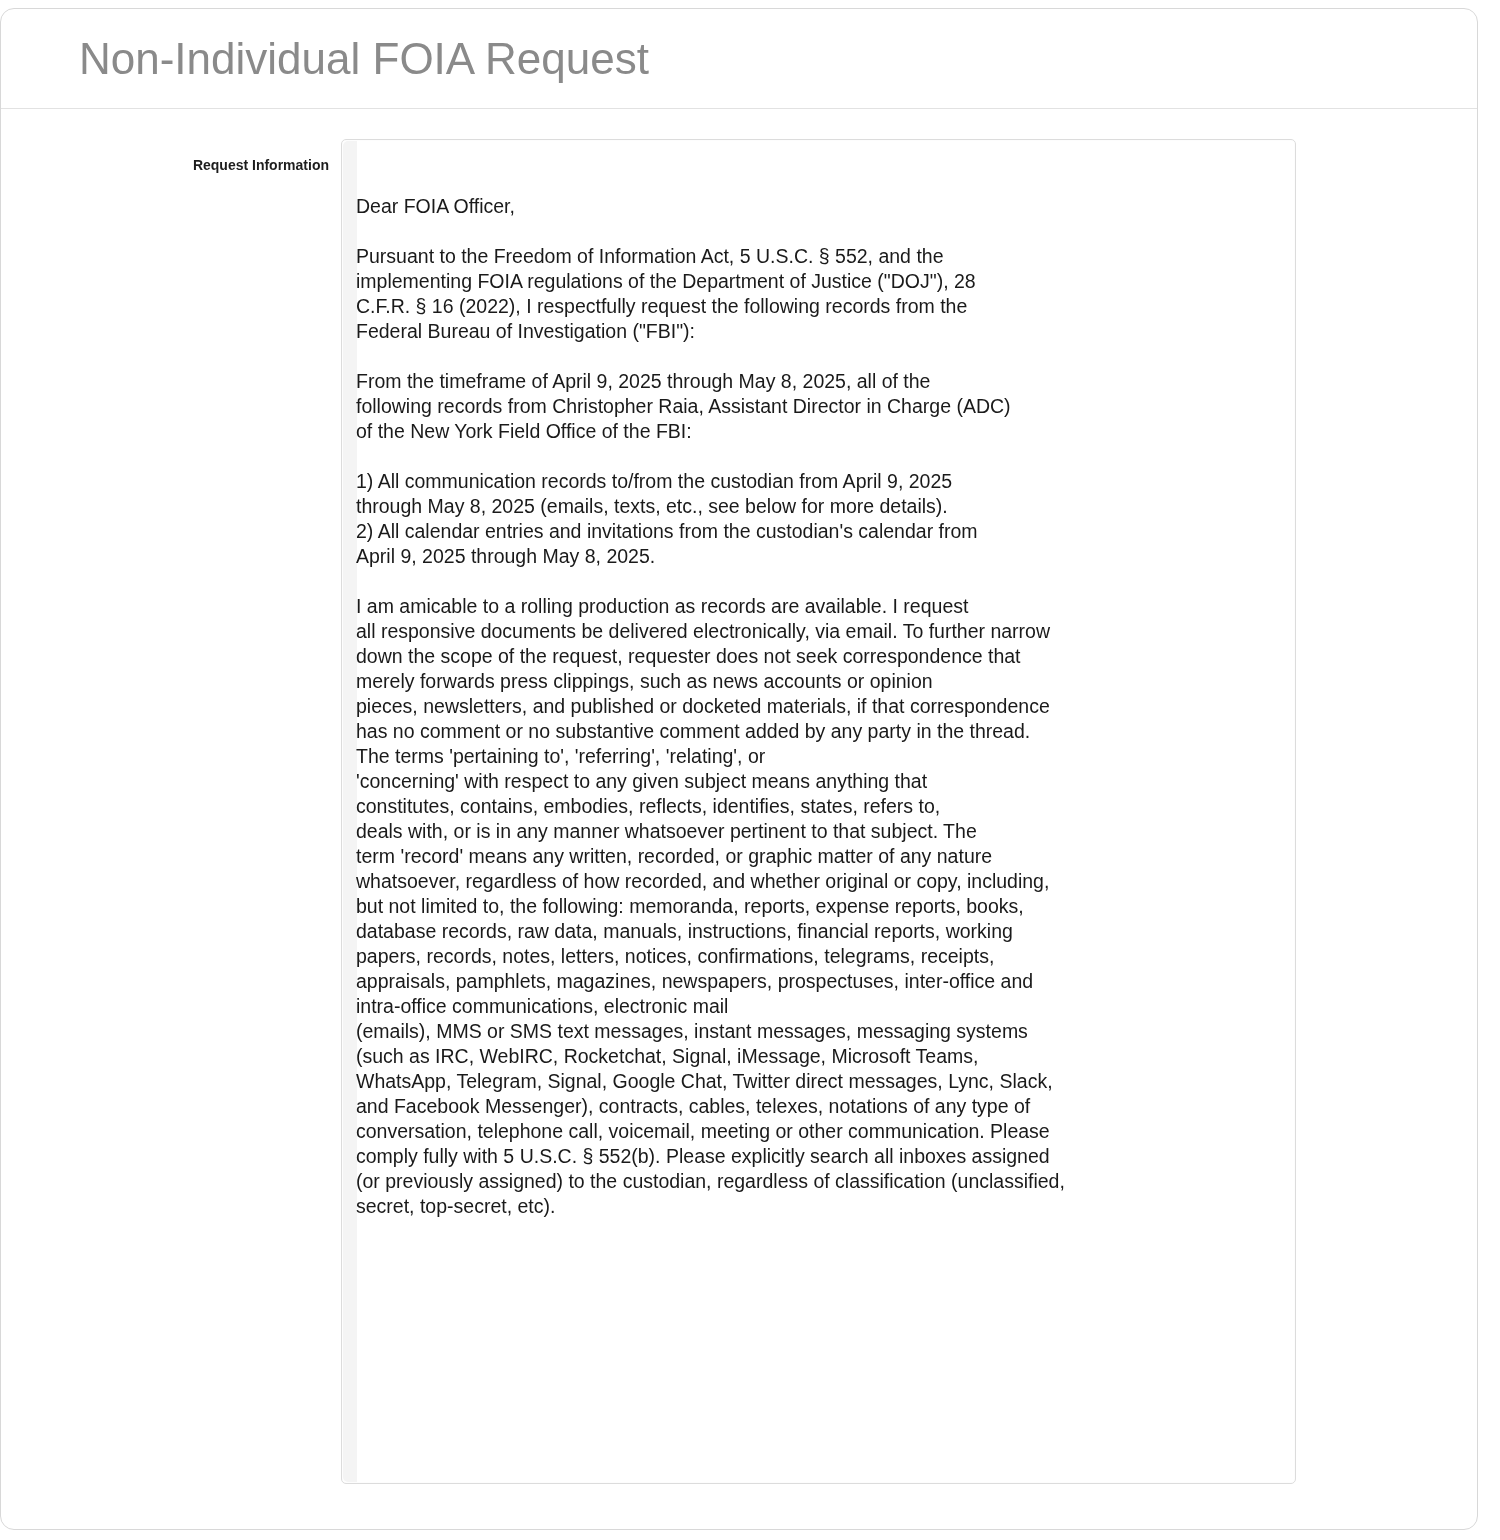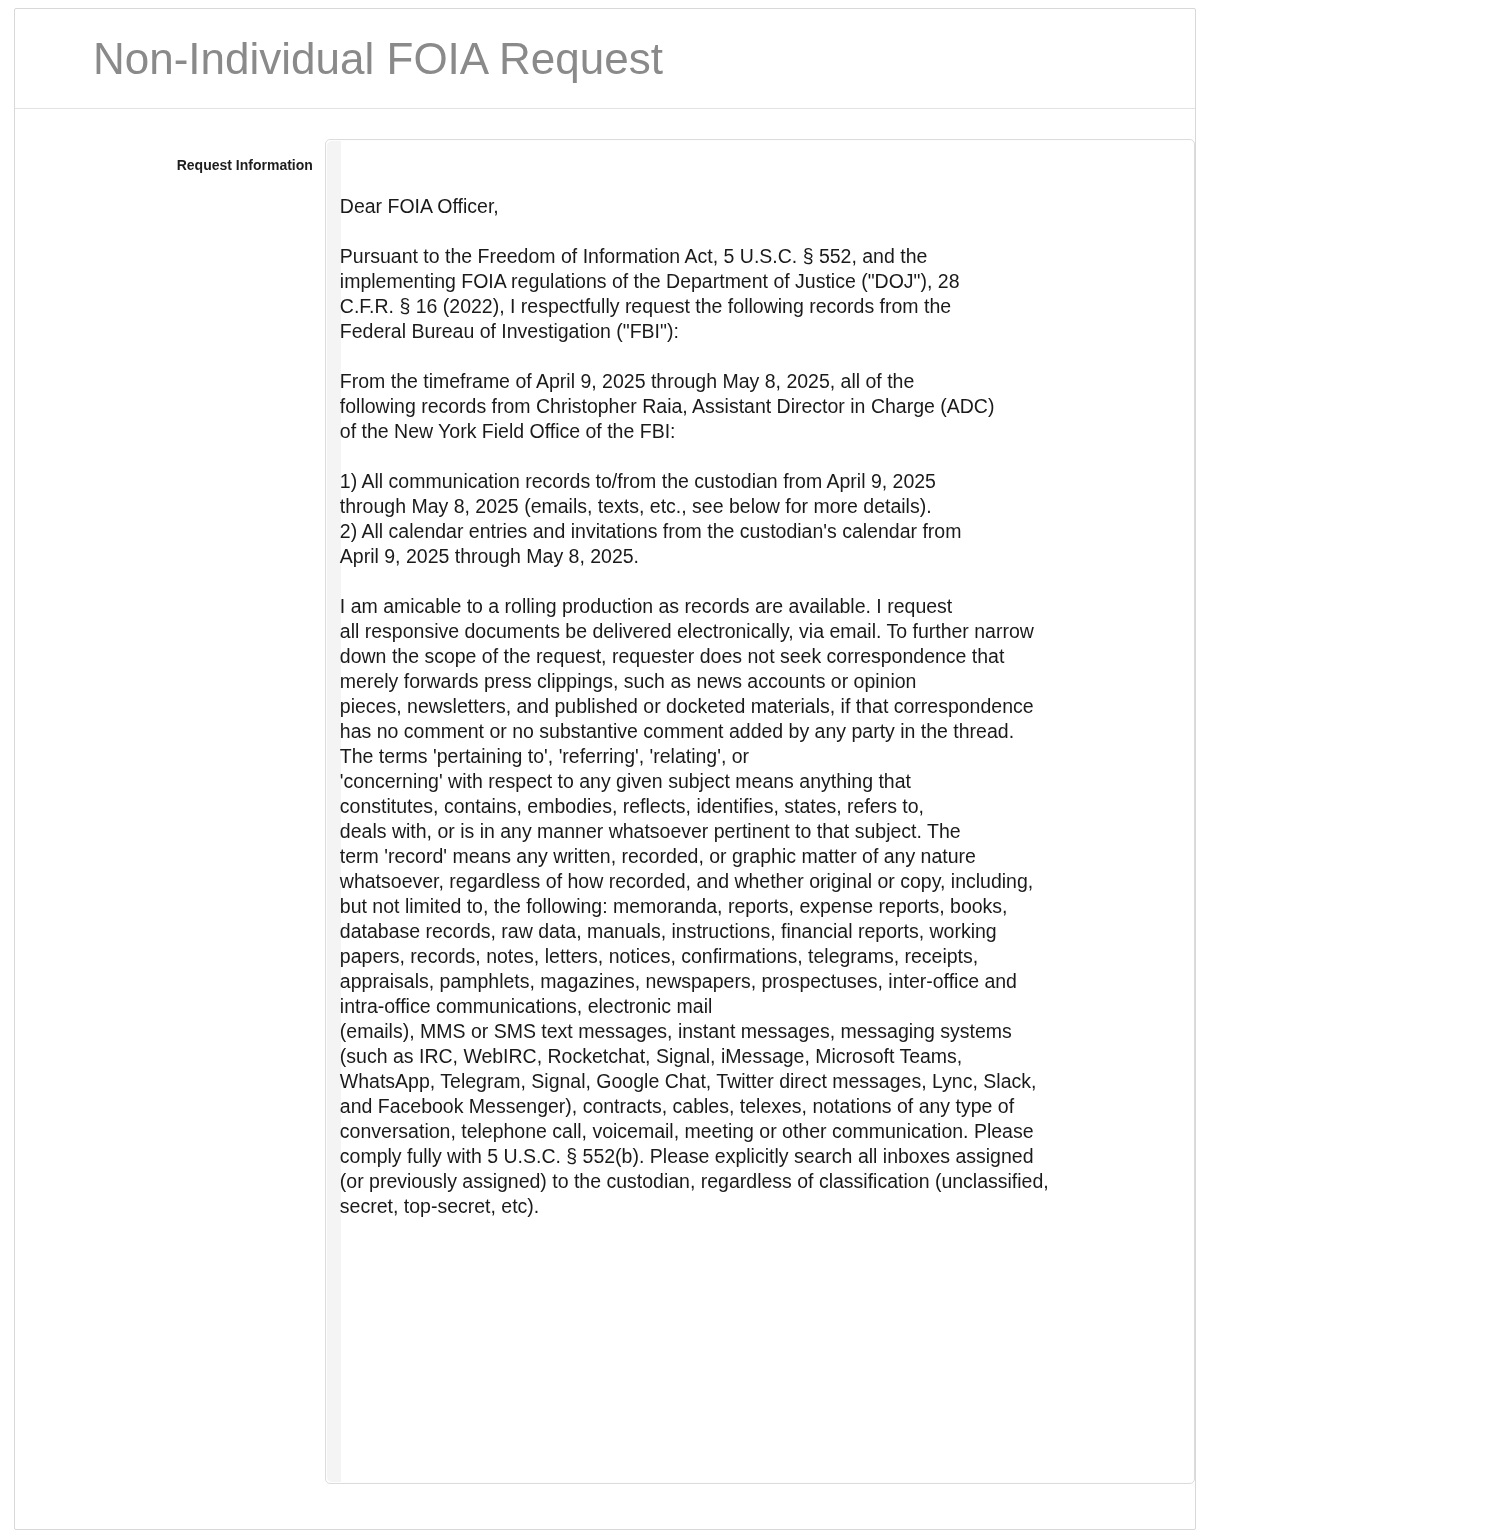--- a/index.html
+++ b/index.html
@@ -10,27 +10,27 @@
   body {
     width: 1500px;
     height: 1540px;
     font-family: "Liberation Sans", sans-serif;
     color: #222222;
     overflow: hidden;
   }
 
   .page {
     position: absolute;
-    left: 14px;
+    left: 0;
     top: 8px;
-    width: 1182px;
+    width: 1478px;
     height: 1522px;
     background: #ffffff;
     border: 1px solid #d8d8d8;
-    border-radius: 2px;
+    border-radius: 14px;
     box-sizing: border-box;
     overflow: hidden;
   }
 
   .page-header {
     height: 100px;
     border-bottom: 1px solid #e2e2e2;
     display: flex;
     align-items: center;
     padding-left: 78px;

